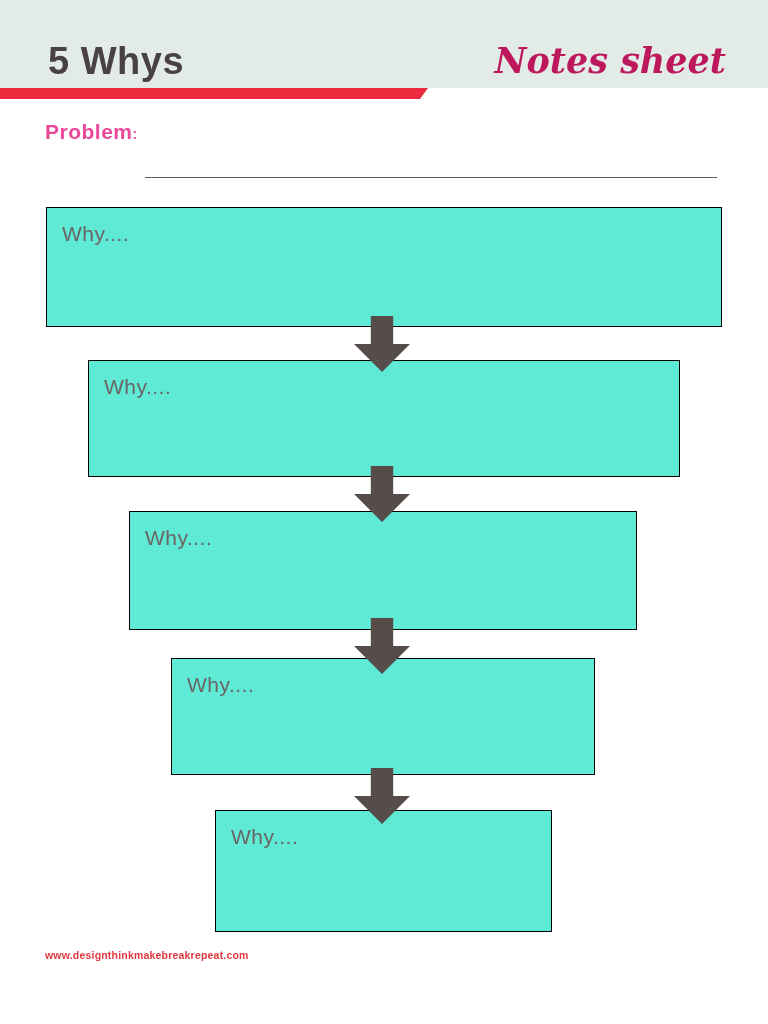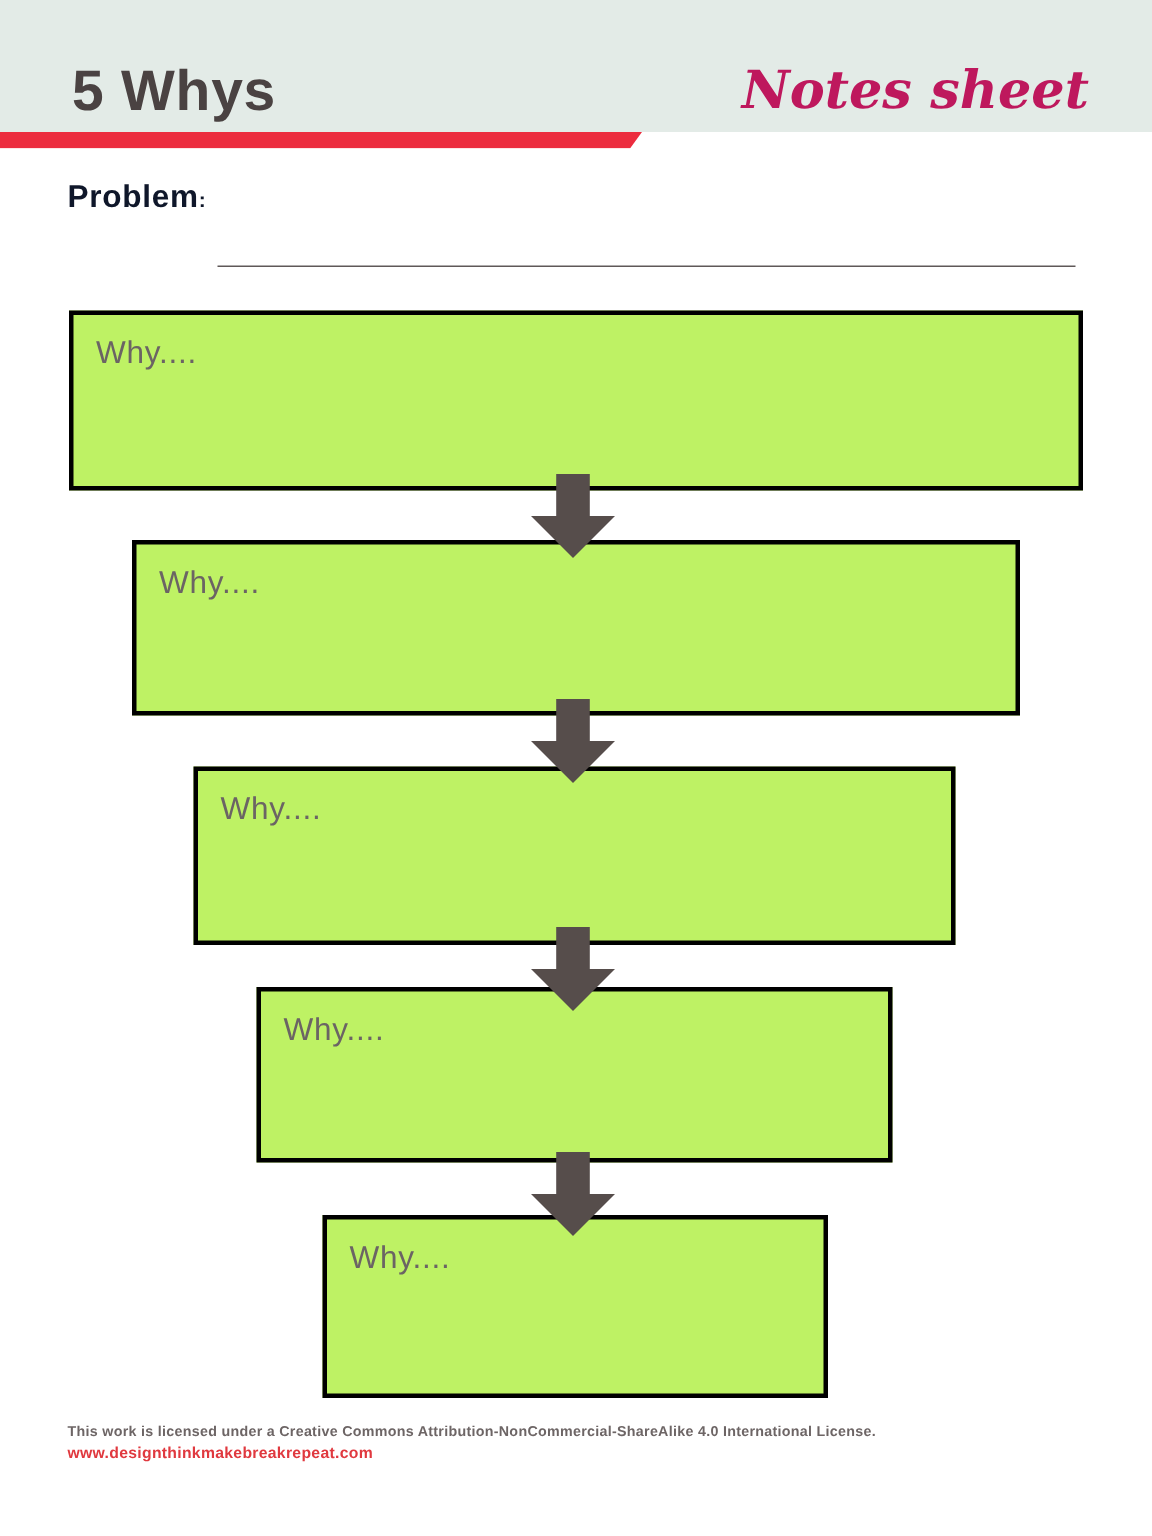--- a/index.html
+++ b/index.html
@@ -28,32 +28,32 @@
   }
   .accent-bar{
     position:absolute;left:0;top:88px;width:428px;height:11px;
     background:#ec2c3e;
     clip-path:polygon(0 0,100% 0,calc(100% - 8px) 100%,0 100%);
   }
   
   .problem-label{
     position:absolute;left:45px;top:120px;
     font-size:21px;font-weight:600;letter-spacing:0.5px;
-    color:#0f172a;
+    color:#ec4899;
   }
   .problem-label .colon{font-size:14px;font-weight:600;}
   .problem-underline{
     position:absolute;left:145px;top:177px;width:572px;height:1px;
     background:#5f5858;
   }
   
   .why-box{
     position:absolute;
-    background:#bef264;
-    border:3px solid #000000;
+    background:#5eead4;
+    border:1px solid #000000;
     box-sizing:border-box;
   }
   .why-label{
     position:absolute;left:15px;top:14px;
     font-size:21px;font-weight:500;letter-spacing:0.5px;
     color:#6b6464;
   }
   .box1{left:46px; top:207px; width:676px; height:120px;}
   .box2{left:88px; top:360px; width:592px; height:117px;}
   .box3{left:129px;top:511px; width:508px; height:119px;}
@@ -112,17 +112,16 @@
   <div class="why-box box4">
     <span class="why-label">Why....</span>
   </div>
   <div class="arrow arrow4"></div>
 
   <div class="why-box box5">
     <span class="why-label">Why....</span>
   </div>
 
   <div class="footer">
-    <div>This work is licensed under a Creative Commons Attribution-NonCommercial-ShareAlike 4.0 International License.</div>
     <a href="#" class="url">www.designthinkmakebreakrepeat.com</a>
   </div>
 
 </div>
 
 </body></html>

